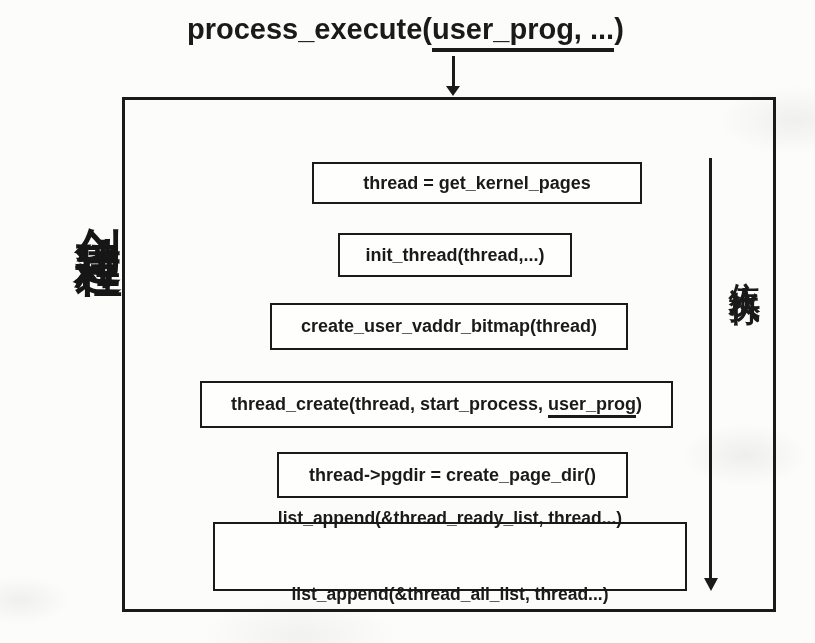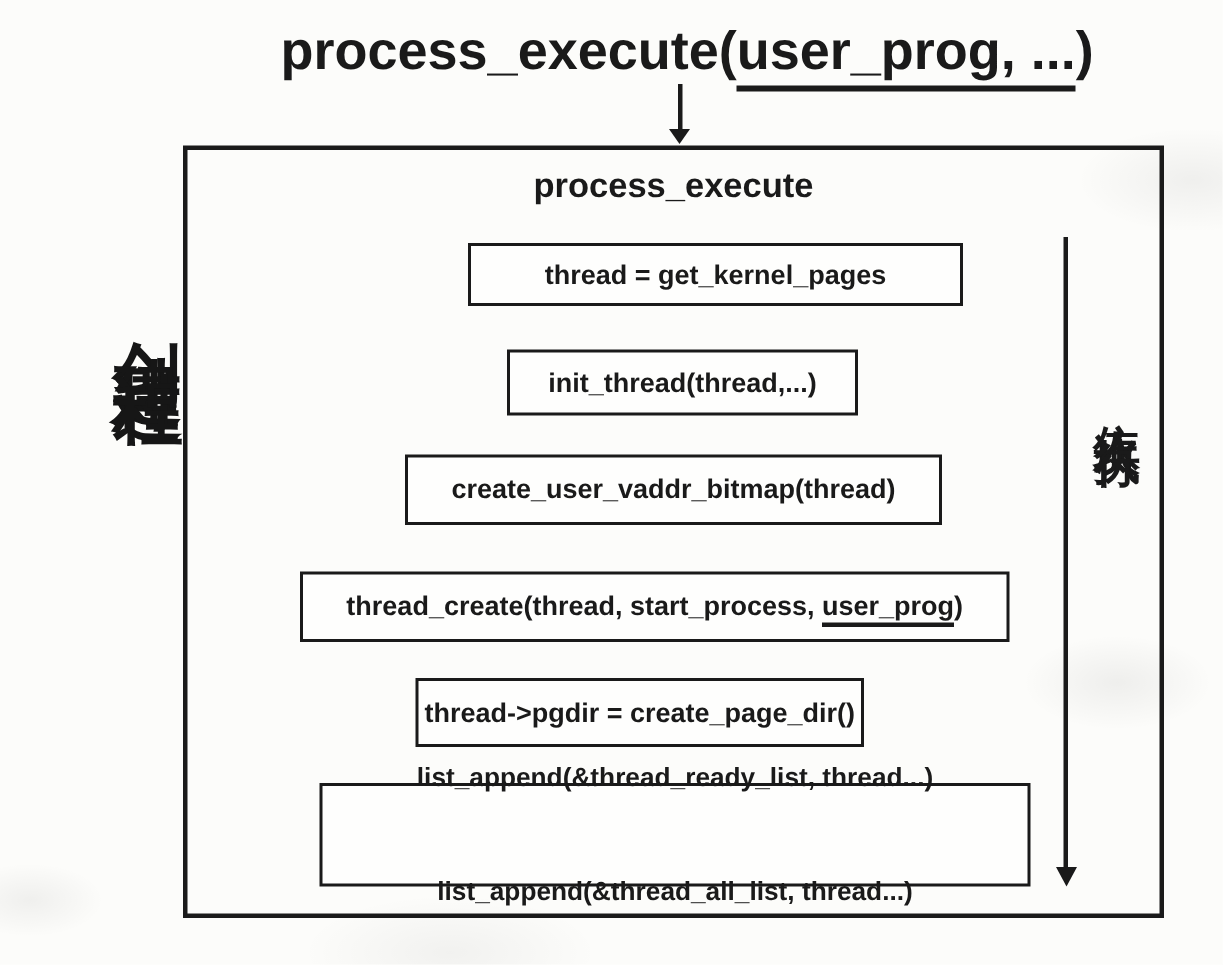--- a/index.html
+++ b/index.html
@@ -15,21 +15,21 @@
       radial-gradient(ellipse 70px 35px at 20px 600px, rgba(0,0,0,0.05), transparent 70%);
     font-family: "Liberation Sans", sans-serif;
     color: #1a1a1a;
     overflow: hidden;
   }
 
   
   .main-title {
     position: absolute;
     left: 187px; top: 13px;
-    font-size: 36px;
+    font-size: 29px;
     font-weight: bold;
     letter-spacing: 0px;
     white-space: nowrap;
   }
   .main-title .u {
     border-bottom: 4px solid #1a1a1a;
     padding-bottom: 3px;
   }
 
   
@@ -72,21 +72,21 @@
     font-weight: bold;
     text-align: center;
     white-space: nowrap;
     background: rgba(255,255,255,0.55);
   }
   .step .u { border-bottom: 3px solid #1a1a1a; padding-bottom: 1px; }
   .s1 { left: 187px; top:  62px; width: 330px; height: 42px; }
   .s2 { left: 213px; top: 133px; width: 234px; height: 44px; }
   .s3 { left: 145px; top: 203px; width: 358px; height: 47px; }
   .s4 { left:  75px; top: 281px; width: 473px; height: 47px; }
-  .s5 { left: 152px; top: 352px; width: 299px; height: 46px; }
+  .s5 { left: 152px; top: 352px; width: 351px; height: 46px; }
   .s6 { left:  88px; top: 422px; width: 474px; height: 69px; font-size: 17.5px; line-height: 1.55; gap: 48px; }
 
   
   .seq-arrow { position: absolute; left: 578px; top: 58px; width: 15px; }
   .seq-arrow .arrow-line { height: 420px; width: 2.5px; }
   .seq-arrow .arrow-head {
     border-left: 7.5px solid transparent;
     border-right: 7.5px solid transparent;
     border-top: 13px solid #1a1a1a;
   }
@@ -134,21 +134,20 @@
 
   <div class="title-arrow">
     <div class="arrow-line"></div>
     <div class="arrow-head"></div>
   </div>
 
   <div class="left-label">创建过程</div>
 
   <div class="outer-box">
 
-    <div class="box-label">process_execute</div>
 
     <div class="step s1">
       <span>thread = get_kernel_pages</span>
     </div>
 
     <div class="step s2">
       <span>init_thread(thread,...)</span>
     </div>
 
     <div class="step s3">

